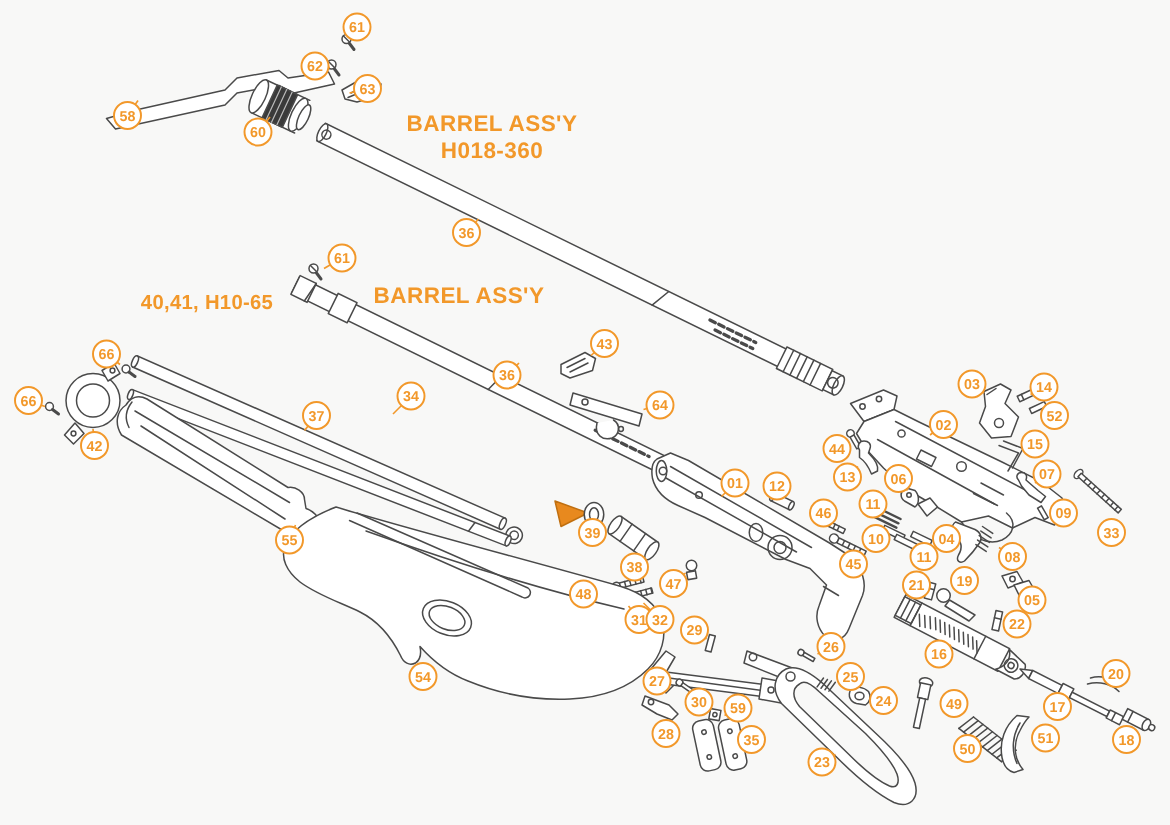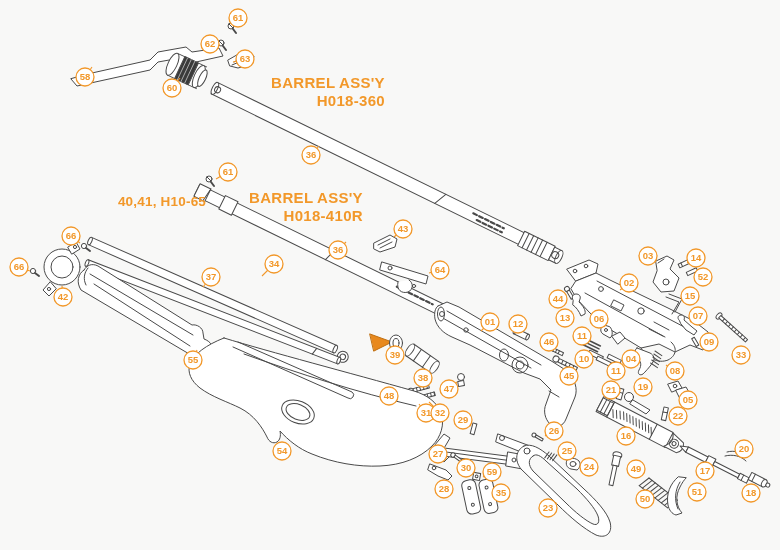--- a/index.html
+++ b/index.html
@@ -7,21 +7,21 @@
     --line:#4A4A4A;
     --bg:#F8F8F7;
   }
   html,body{margin:0;padding:0;background:#e9e9e9;}
   .stage{
     position:relative;width:780px;height:550px;background:var(--bg);
     overflow:hidden;font-family:"Liberation Sans",sans-serif;
   }
   .stage svg{position:absolute;left:0;top:0;}
   .diagram-label{
-    position:absolute;transform:translateX(-50%);text-align:right;
+    position:absolute;transform:translateX(-50%);text-align:center;
     color:var(--accent);font-weight:bold;white-space:nowrap;
   }
   .label-lg{font-size:15px;line-height:18px;letter-spacing:.3px;}
   .label-sm{font-size:13.5px;line-height:15px;letter-spacing:.2px;}
   .callout-leader{stroke:var(--accent);stroke-width:1.1;}
   .callout-circle{fill:#ffffff;stroke:var(--accent);stroke-width:1.3;}
   .callout-num{fill:var(--accent);font:bold 9.5px "Liberation Sans",sans-serif;}
   #parts{stroke:var(--line);}
 </style>
 </head>
@@ -717,18 +717,17 @@
         </g>
       </g>
   </svg>
 
   <div class="diagram-label label-lg" style="left:328px;top:74px;">
     <div>BARREL ASS'Y</div>
     <div>H018-360</div>
   </div>
   <div class="diagram-label label-lg" style="left:306px;top:189px;">
     <div>BARREL ASS'Y</div>
-    <div>H018-410R</div>
   </div>
-  <div class="diagram-label label-sm" style="left:138px;top:194px;margin-left:24px;">
+  <div class="diagram-label label-sm" style="left:138px;top:194px;">
     <div>40,41, H10-65</div>
   </div>
 </div>
 
 </body></html>

